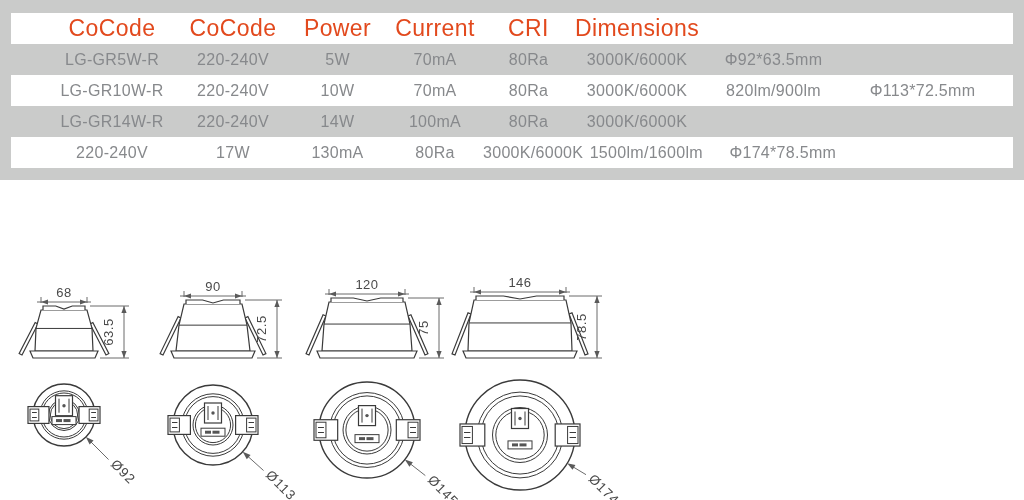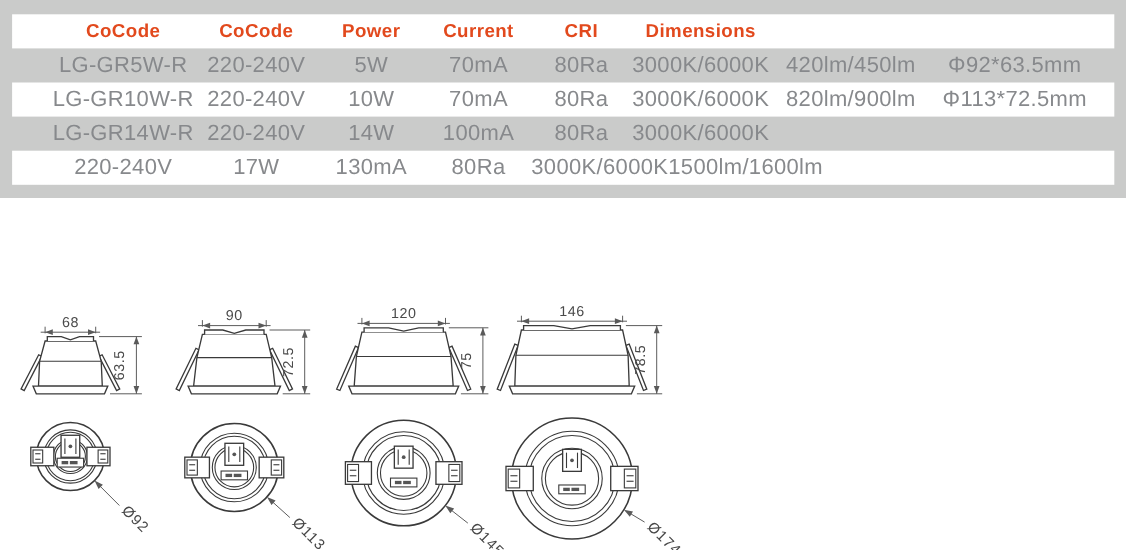--- a/index.html
+++ b/index.html
@@ -14,31 +14,31 @@
   }
   .trow{display:flex;height:31px;align-items:center}
   .trow.w{
     background-image:linear-gradient(#ffffff,#ffffff);
     background-repeat:no-repeat;
     background-position:11px 0;
     background-size:1002px 31px;
   }
   .tcell{
     box-sizing:border-box;text-align:center;white-space:nowrap;
-    font-size:20px;color:#87898c;letter-spacing:.3px;
+    font-size:16px;color:#87898c;letter-spacing:.3px;
   }
   .tcell:nth-child(1){flex:0 0 178px;padding-left:46px}
   .tcell:nth-child(2){flex:0 0 110px}
   .tcell:nth-child(3){flex:0 0 99px}
   .tcell:nth-child(4){flex:0 0 96px}
   .tcell:nth-child(5){flex:0 0 91px}
   .tcell:nth-child(6){flex:0 0 126px}
   .tcell:nth-child(7){flex:0 0 147px}
   .tcell:nth-child(8){flex:0 0 177px;padding-right:26px}
-  .hrow .tcell{color:#e2491d;font-weight:bold;font-size:17px;letter-spacing:.4px}
+  .hrow .tcell{color:#e2491d;font-weight:normal;font-size:23px;letter-spacing:.4px}
   
   #drw{position:absolute;top:182px;left:0}
   #drw .ln{stroke:#3a3a3a;stroke-width:1.2;fill:none}
   #drw .lt{stroke:#3a3a3a;stroke-width:1;fill:none}
   #drw .f{fill:#ffffff}
   #drw .dl{stroke:#5a5a5a;stroke-width:.9;fill:none}
   #drw .ar{fill:#5a5a5a;stroke:none}
   #drw .mark{fill:#555;stroke:none}
   #drw text{font-family:"Liberation Sans",sans-serif}
   #drw .dim{font-size:13px;fill:#4a4a4a;letter-spacing:.5px}
@@ -57,21 +57,20 @@
     <span class="tcell">Dimensions</span>
   </div>
   <div id="tbody">
       <div class="trow">
         <span class="tcell">LG-GR5W-R</span>
         <span class="tcell">220-240V</span>
         <span class="tcell">5W</span>
         <span class="tcell">70mA</span>
         <span class="tcell">80Ra</span>
         <span class="tcell">3000K/6000K</span>
-        <span class="tcell">420lm/450lm</span>
         <span class="tcell">Φ92*63.5mm</span>
       </div>
       <div class="trow w">
         <span class="tcell">LG-GR10W-R</span>
         <span class="tcell">220-240V</span>
         <span class="tcell">10W</span>
         <span class="tcell">70mA</span>
         <span class="tcell">80Ra</span>
         <span class="tcell">3000K/6000K</span>
         <span class="tcell">820lm/900lm</span>
@@ -85,20 +84,21 @@
         <span class="tcell">80Ra</span>
         <span class="tcell">3000K/6000K</span>
       </div>
       <div class="trow w">
         <span class="tcell">220-240V</span>
         <span class="tcell">17W</span>
         <span class="tcell">130mA</span>
         <span class="tcell">80Ra</span>
         <span class="tcell">3000K/6000K</span>
         <span class="tcell">1500lm/1600lm</span>
+        <span class="tcell">Φ174*78.5mm</span>
       </div>
     </div>
 </div>
 
 <svg id="drw" width="1024" height="318" viewBox="0 182 1024 318">
     <g>
       <polygon points="38,324 22,355 19.156413897424436,353.5323426567352 35.156413897424436,322.5323426567352" class="ln f"></polygon>
       <polygon points="90,324 106,355 108.84358610257557,353.5323426567352 92.84358610257557,322.5323426567352" class="ln f"></polygon>
       <polygon points="41,310 87,310 92,328.45 93,351 35,351 36,328.45" class="ln f"></polygon>
       <line x1="36" y1="328.45" x2="92" y2="328.45" class="lt"></line>

